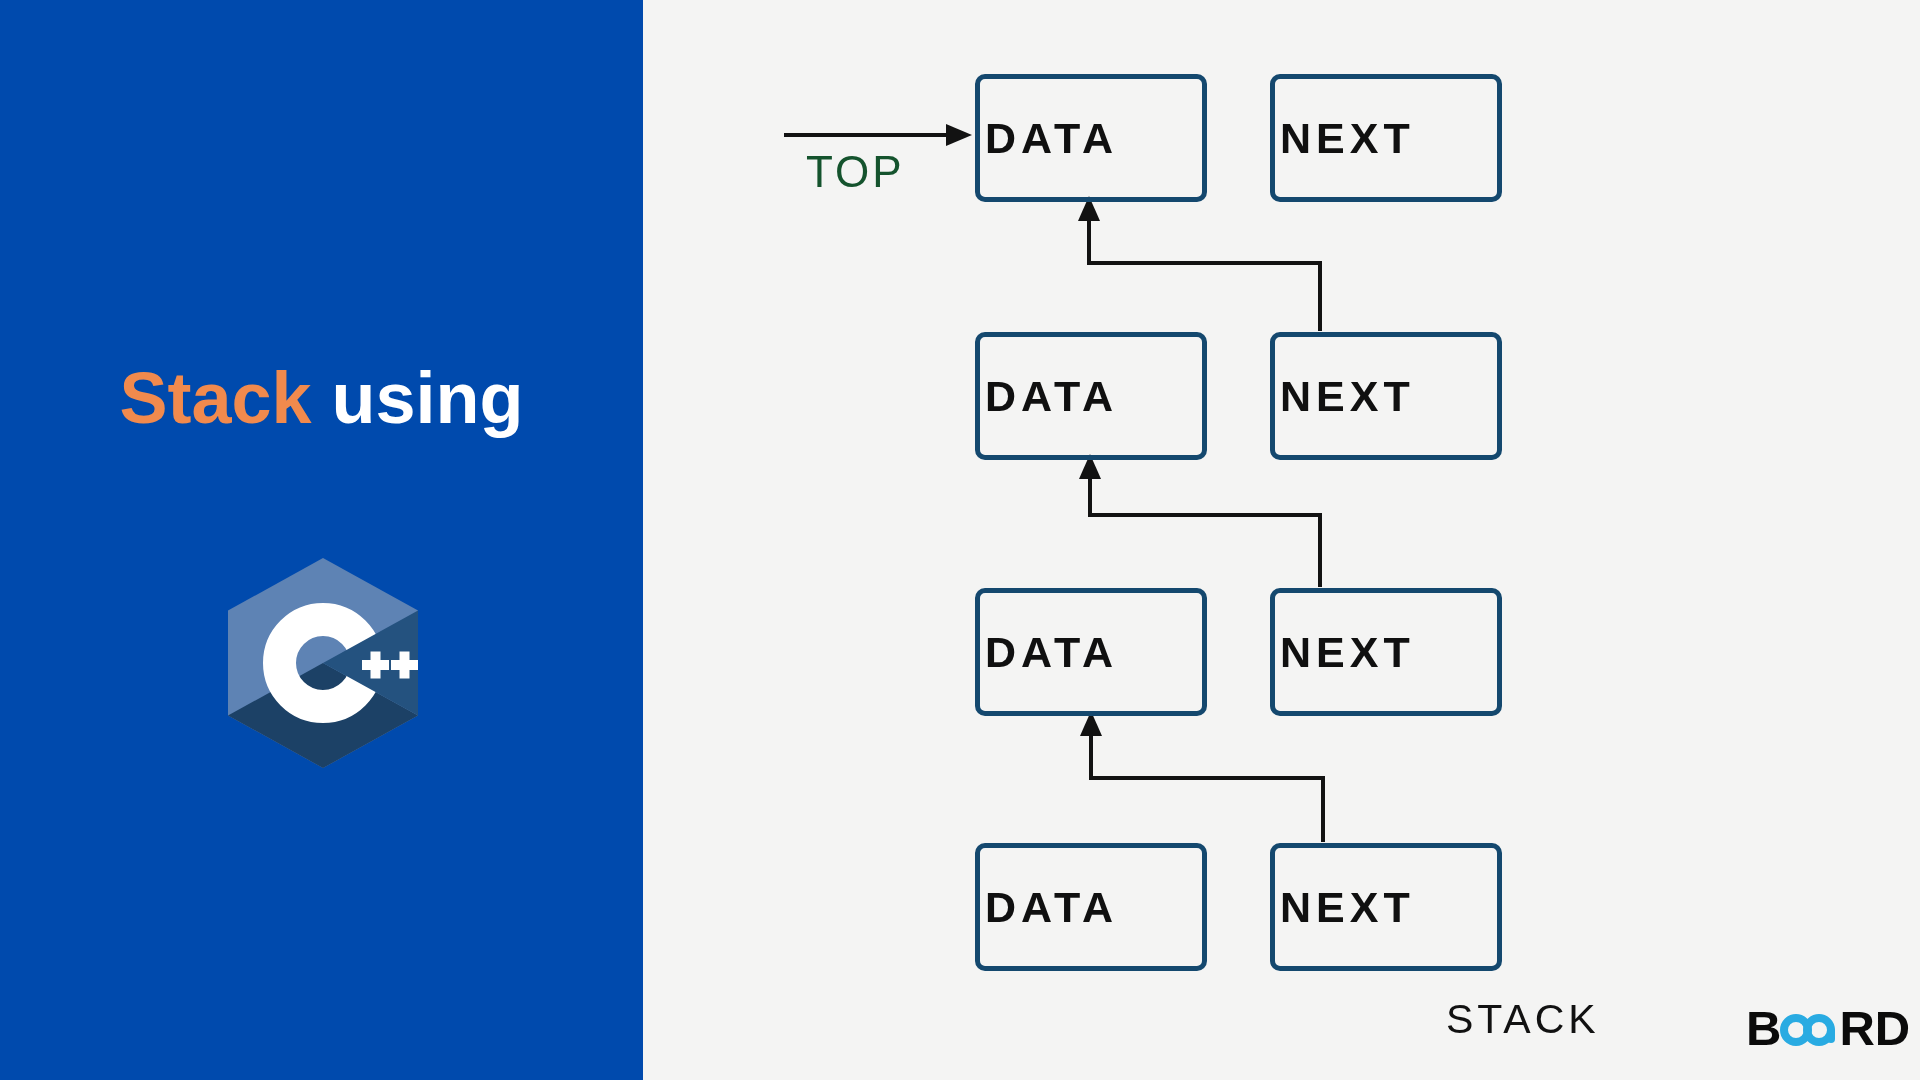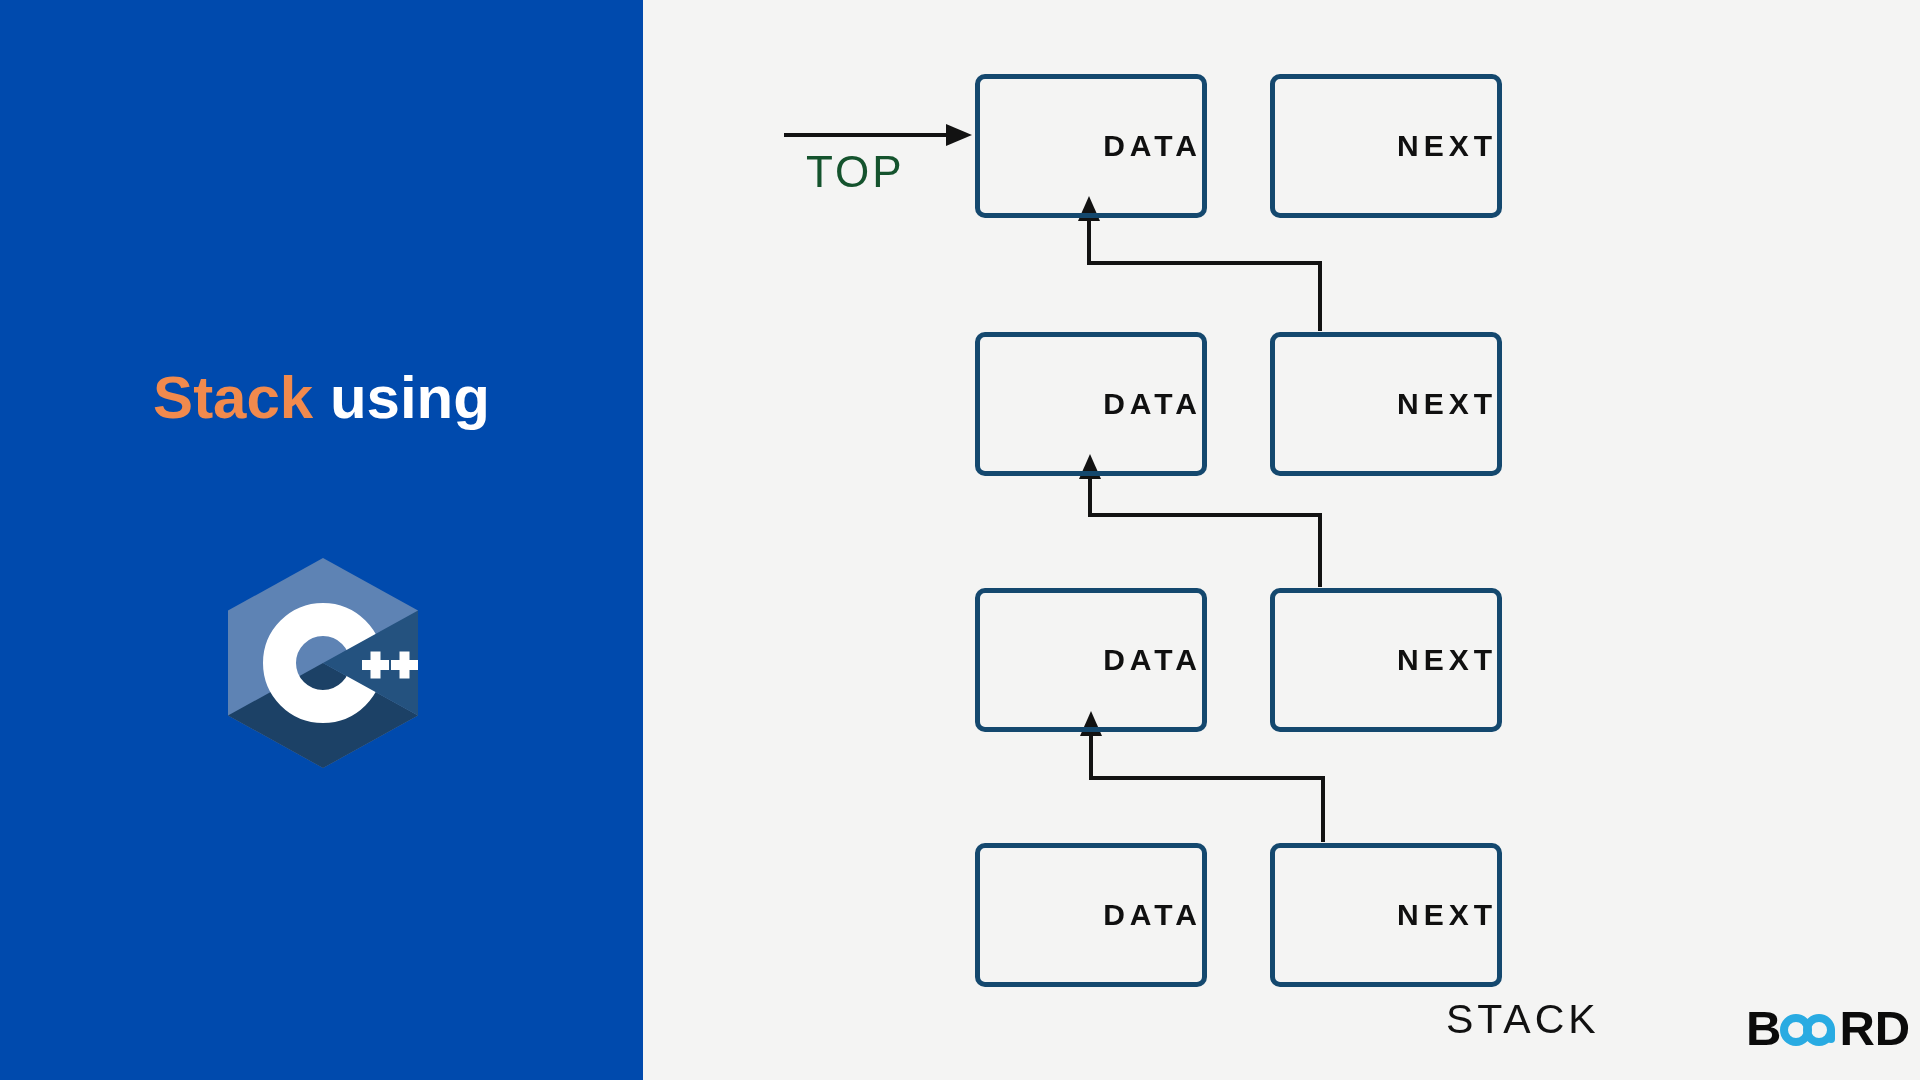--- a/index.html
+++ b/index.html
@@ -22,21 +22,21 @@
     left: 0; top: 0;
     width: 643px; height: 1080px;
     background: #004AAD;
   }
   .title {
     position: absolute;
     top: 352px;
     left: 0;
     width: 643px;
     text-align: center;
-    font-size: 60px;
+    font-size: 72px;
     font-weight: bold;
     line-height: 92px;
     letter-spacing: 0px;
     white-space: nowrap;
   }
   .title .accent { color: #F18A4D; }
   .title .plain  { color: #FFFFFF; }
   .cpp-logo {
     position: absolute;
     left: 228px;
@@ -46,29 +46,29 @@
   }
   .arrows {
     position: absolute;
     left: 0; top: 0;
     width: 1920px; height: 1080px;
     pointer-events: none;
   }
   .node-cell {
     position: absolute;
     width: 232px;
-    height: 144px;
+    height: 128px;
     box-sizing: border-box;
     border: 5px solid #14486E;
     border-radius: 10px;
     background: transparent;
     display: flex;
     align-items: center;
-    justify-content: flex-end;
-    font-size: 30px;
+    justify-content: flex-start;
+    font-size: 43px;
     font-weight: bold;
     letter-spacing: 5px;
     color: #101010;
     text-indent: 5px;
   }
   .col-data { left: 975px; }
   .col-next { left: 1270px; }
   .row-0 { top: 74px; }
   .row-1 { top: 332px; }
   .row-2 { top: 588px; }

